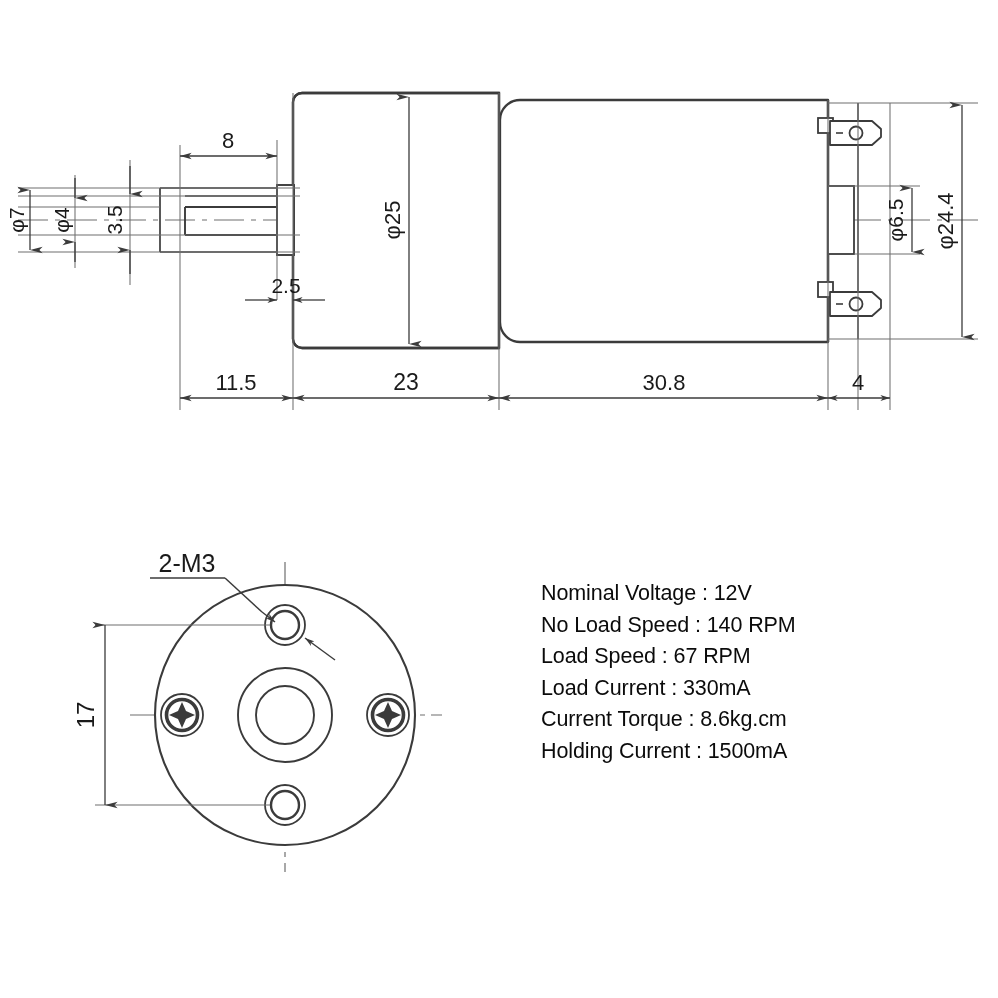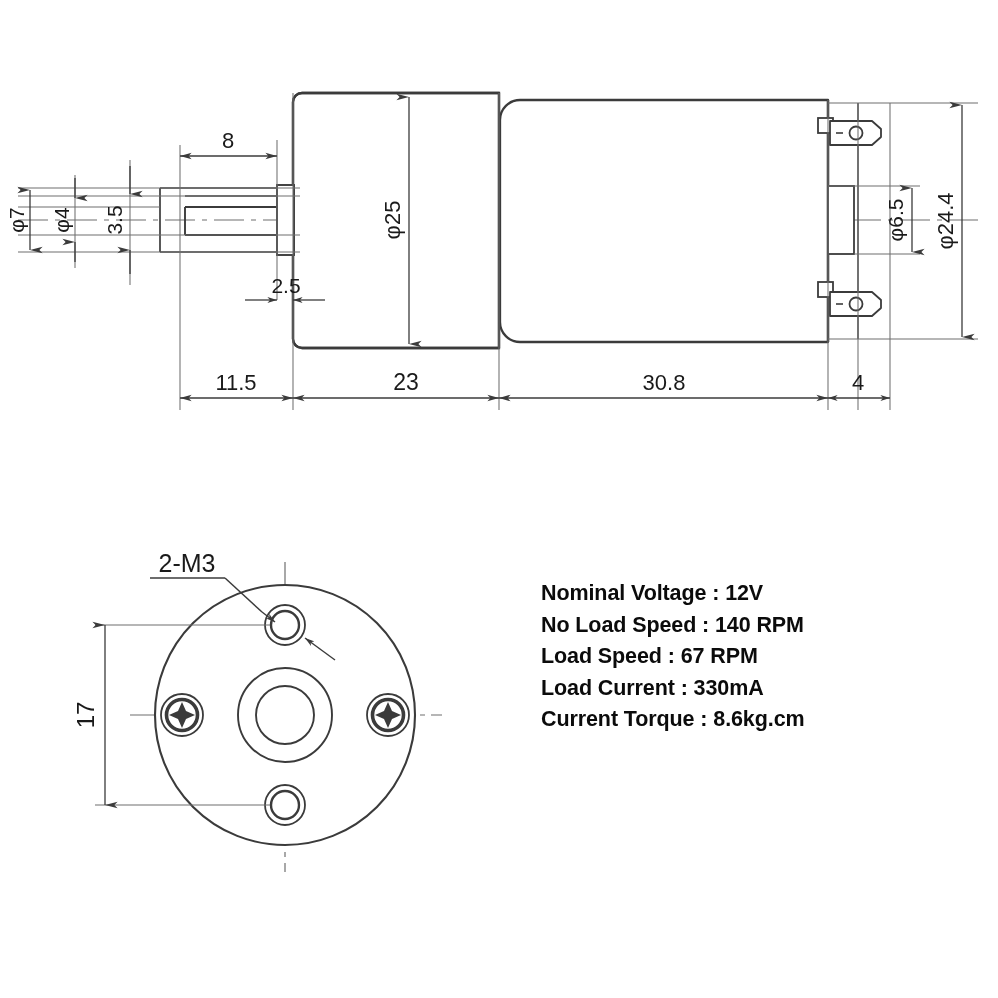--- a/index.html
+++ b/index.html
@@ -15,21 +15,21 @@
   svg{display:block;}
 
   .specs{
     position:absolute;
     left:541px;
     top:578px;
     width:400px;
   }
   .spec-line{
     font-family:"Liberation Sans", sans-serif;
-    font-weight:bold;
+    font-weight:normal;
     font-size:21.5px;
     line-height:31.5px;
     color:#0b0b0b;
     white-space:nowrap;
     letter-spacing:-0.1px;
   }
 </style>
 </head>
 <body>
 
@@ -215,13 +215,14 @@
     </g>
   </g>
 </svg>
 
 <div class="specs">
   <div class="spec-line">Nominal Voltage : 12V</div>
   <div class="spec-line">No Load Speed : 140 RPM</div>
   <div class="spec-line">Load Speed : 67 RPM</div>
   <div class="spec-line">Load Current : 330mA</div>
   <div class="spec-line">Current Torque : 8.6kg.cm</div>
+  <div class="spec-line">Holding Current : 1500mA</div>
 </div>
 
 </body></html>

